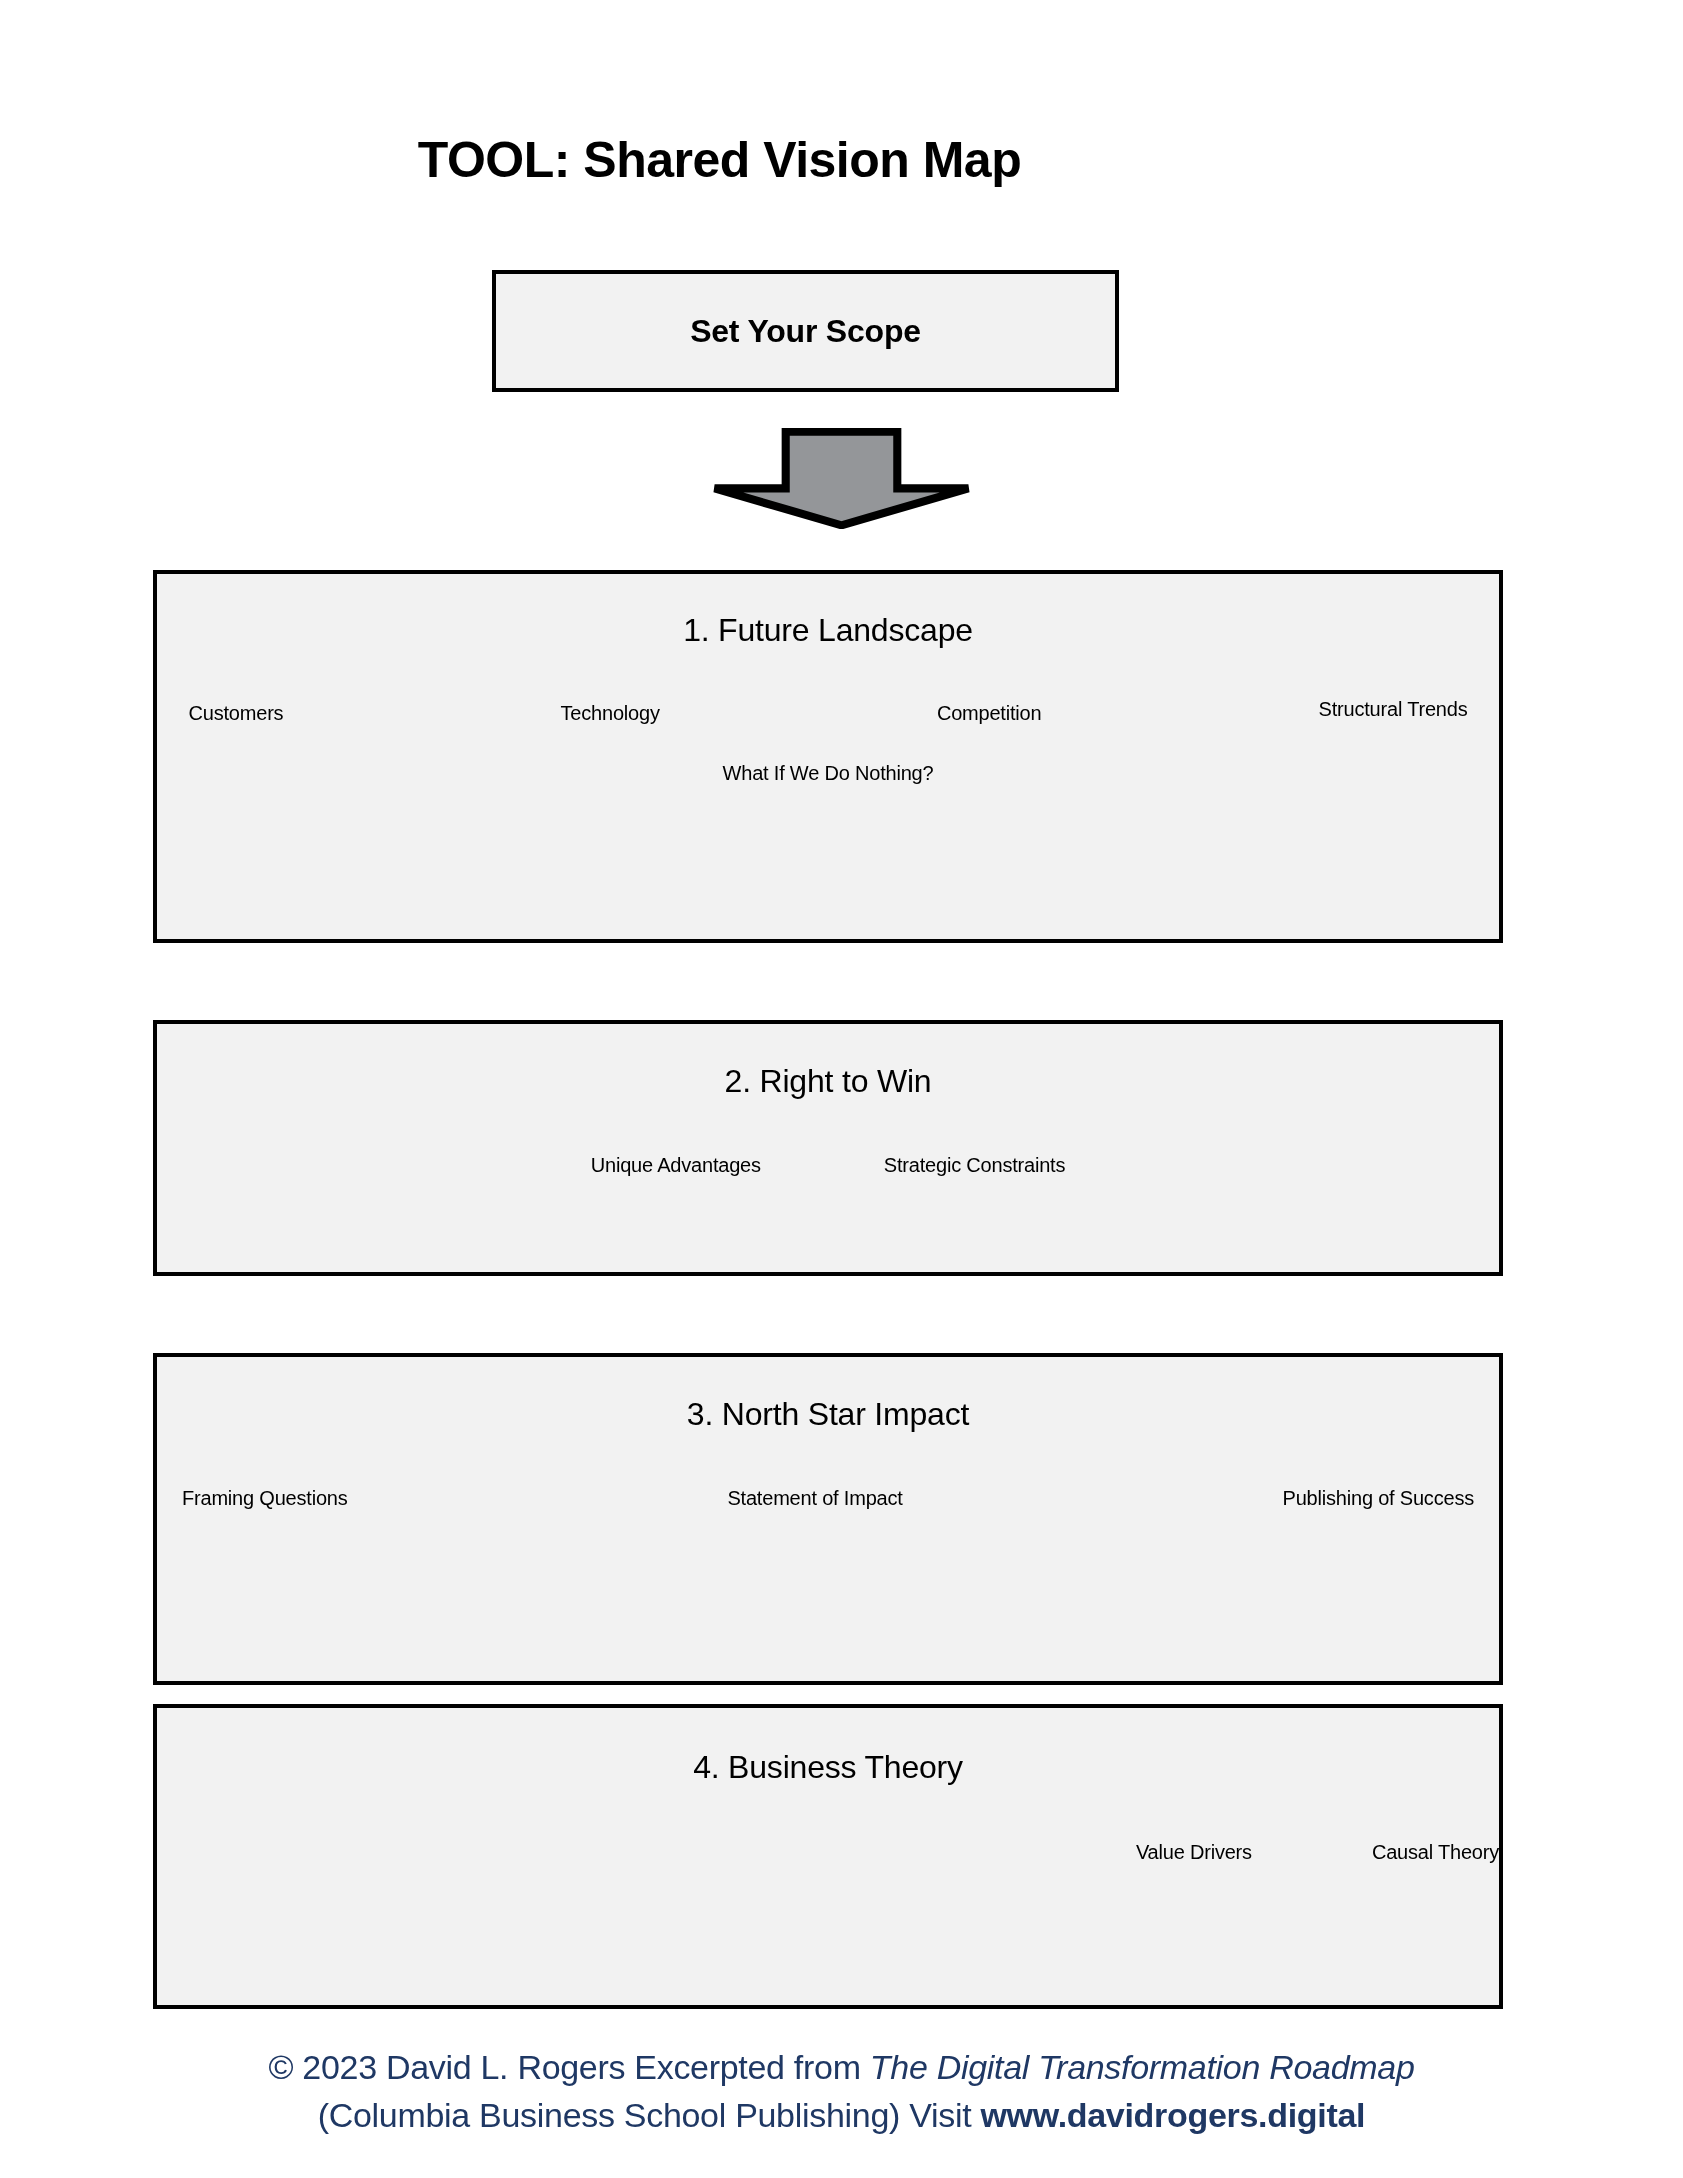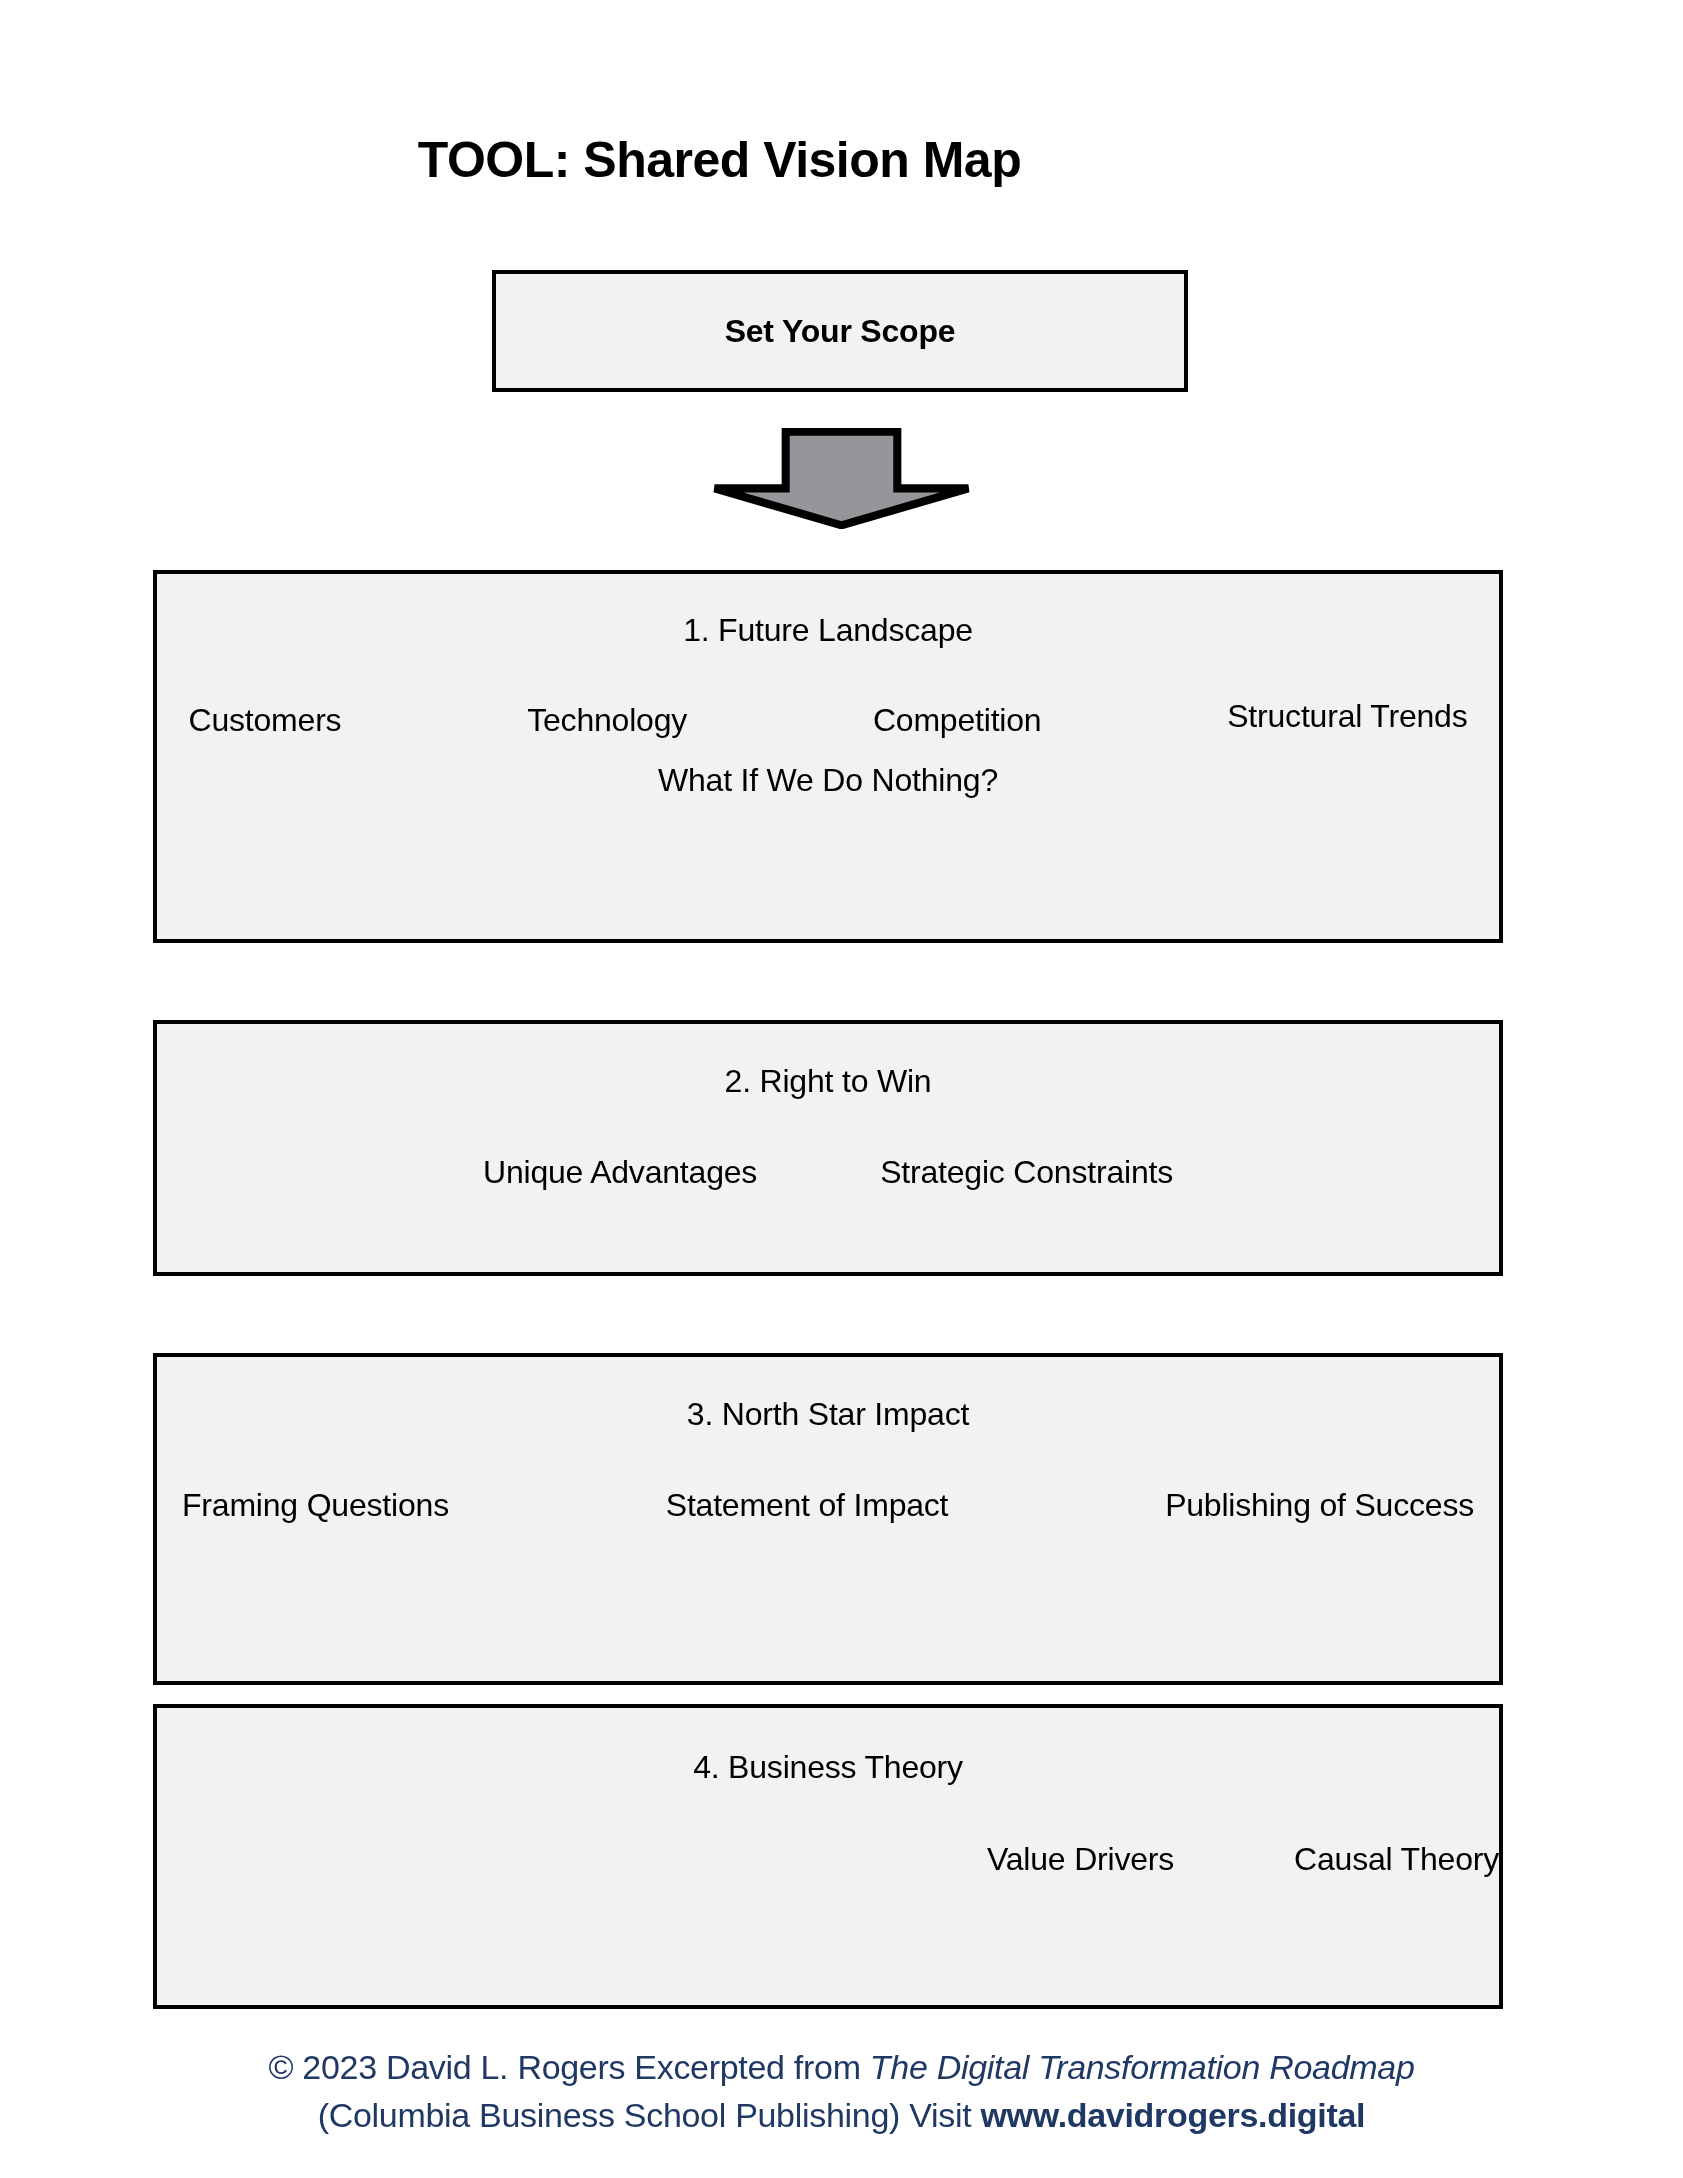--- a/index.html
+++ b/index.html
@@ -35,21 +35,21 @@
     letter-spacing: -0.5px;
     line-height: 1.1;
     color: #000000;
   }
 
   
   .scope-box {
     position: absolute;
     left: 492px;
     top: 270px;
-    width: 696px;
+    width: 627px;
     height: 122px;
     box-sizing: border-box;
     background: #f2f2f2;
     border: 4.5px solid #000000;
     display: flex;
     align-items: center;
     justify-content: center;
   }
   .scope-label {
     font-size: 32px;
@@ -94,21 +94,21 @@
   #stage-1 .stage-heading { top: 38px; }
   #stage-2 .stage-heading { top: 39px; }
   #stage-3 .stage-heading { top: 39px; }
   #stage-4 .stage-heading { top: 41px; }
 
   .item-row {
     position: absolute;
     left: 0;
     width: 100%;
     display: flex;
-    font-size: 32px;
+    font-size: 20px;
     font-weight: normal;
     color: #000000;
     letter-spacing: -0.2px;
   }
 
   
   #stage-1 .row-a {
     top: 128px;
     justify-content: space-between;
     padding: 0 31.5px;

